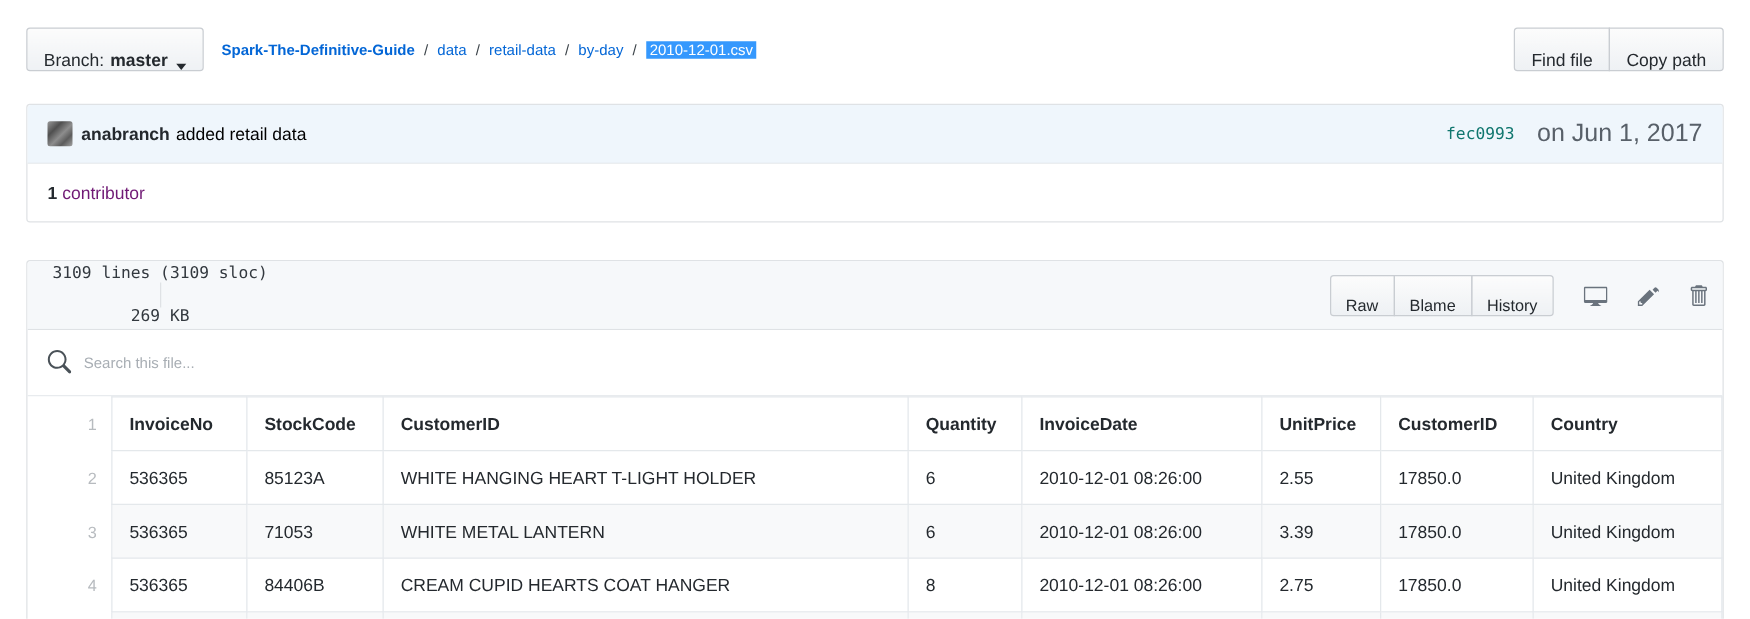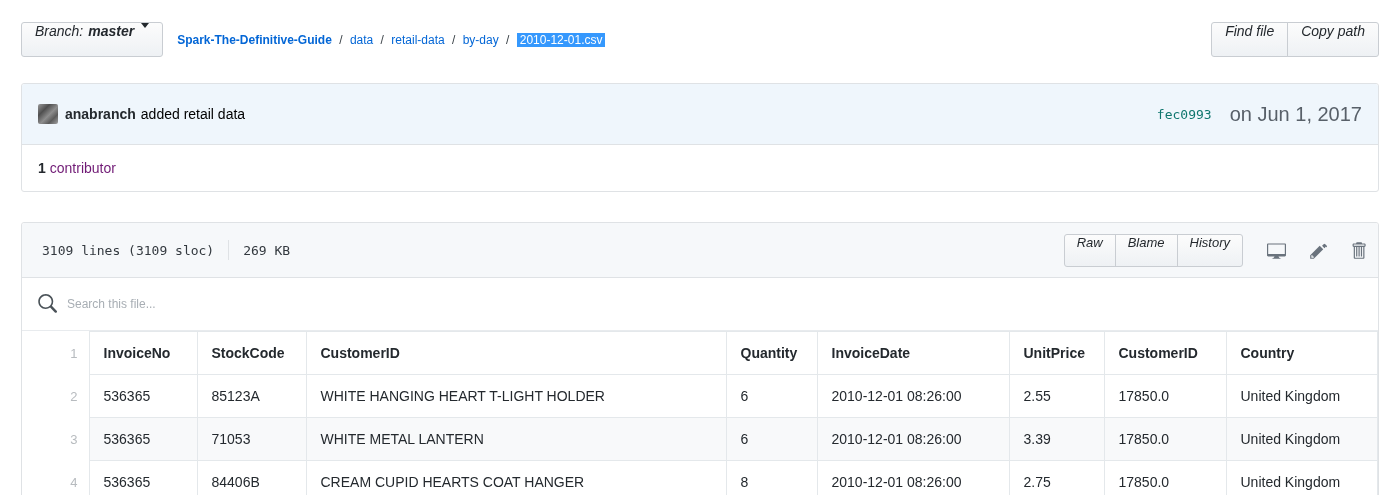--- a/index.html
+++ b/index.html
@@ -3,61 +3,61 @@
 <meta charset="utf-8">
 <style>
   * { box-sizing: border-box; margin: 0; padding: 0; }
   html, body { width: 1400px; height: 495px; overflow: hidden; background: #fff; }
   body { font-family: "Liberation Sans", sans-serif; color: #24292e; }
   .mono { font-family: "DejaVu Sans Mono", monospace; }
 
   
   .file-nav { display: flex; align-items: center; margin: 22px 21px 0 21px; }
   .btn {
-    display: inline-flex; align-items: flex-start; justify-content: center;
+    display: inline-flex; align-items: flex-end; justify-content: center;
     height: 35px; padding: 0 13px; font-size: 14px; color: #24292e;
     background: linear-gradient(#fcfcfc, #eef1f4);
-    border: 1px solid #c9cdd2; border-radius: 3px; cursor: pointer; white-space: nowrap; font-style: italic;
+    border: 1px solid #c9cdd2; border-radius: 3px; cursor: pointer; white-space: nowrap;
   }
   .btn-group { display: inline-flex; }
   .btn-group .btn { border-radius: 0; margin-left: -1px; }
   .btn-group .btn:first-child { border-radius: 3px 0 0 3px; margin-left: 0; }
   .btn-group .btn:last-child { border-radius: 0 3px 3px 0; }
   .branch-btn .b-label { color: #24292e; }
   .branch-btn .b-value { font-weight: bold; margin-left: 5px; }
   .caret { width: 0; height: 0; margin-left: 7px; border-left: 4px solid transparent;
     border-right: 4px solid transparent; border-top: 5px solid #24292e; }
   .breadcrumb { flex: 1; margin-left: 14px; font-size: 12px; white-space: nowrap; overflow: hidden; }
   .breadcrumb a { color: #0366d6; text-decoration: none; cursor: pointer; }
   .breadcrumb .repo { font-weight: bold; }
   .breadcrumb .sep { color: #3b4248; margin: 0 4px; }
   .breadcrumb .final-selected { background: #3598fd; color: #fff; padding: 2px 3px; }
   .nav-actions { margin-left: 14px; }
 
   
   .commit-box { margin: 26px 21px 0 21px; border: 1px solid #dfe2e5; border-radius: 3px; }
-  .commit-tease { display: flex; align-items: center; height: 61px; padding: 0 16px;
+  .commit-tease { display: flex; align-items: center; height: 47px; padding: 0 16px;
     background: #eff6fc; border-bottom: 1px solid #dfe2e5; border-radius: 3px 3px 0 0; font-size: 14px; justify-content: center; }
   .avatar { width: 20px; height: 20px; border-radius: 2px; margin-right: 7px; cursor: pointer;
     background: linear-gradient(135deg, #9a9a9a 0%, #4f4f4f 30%, #8d8d8d 55%, #5c5c5c 75%, #a2a2a2 100%); }
   .commit-author { font-weight: bold; color: #24292e; text-decoration: none; cursor: pointer; }
   .commit-msg { color: #000000; margin-left: 5px; cursor: pointer; }
   .commit-right { margin-left: auto; display: flex; align-items: center; }
   .commit-sha { font-family: "DejaVu Sans Mono", monospace; font-size: 13px; color: #0f766e; margin-left: 40px; }
   .commit-date { color: #586069; margin-left: 18px; font-size: 20px; }
   .contributors-row { display: flex; align-items: center; height: 46px; padding: 0 16px; font-size: 14px; }
   .contrib-link { text-decoration: none; cursor: pointer; }
   .contrib-count { color: #24292e; font-weight: bold; }
   .contrib-word { color: #701a75; margin-left: 4px; margin-top: 46px; }
 
   
   .file-box { margin: 30px 21px 0 21px; border: 1px solid #dfe2e5; border-radius: 3px 3px 0 0; }
   .file-meta { display: flex; align-items: center; height: 55px; padding: 0 12px 0 20px;
     background: #f6f8fa; border-bottom: 1px solid #dfe2e5; border-radius: 3px 3px 0 0; }
-  .file-info { display: flex; align-items: center; font-size: 13px; color: #33393f; }
+  .file-info { display: flex; align-items: center; font-size: 13px; color: #33393f; flex-direction: column; }
   .file-info .divider { width: 1px; height: 20px; background: #dfe2e5; margin: 0 14px; }
   .meta-actions { margin-left: auto; display: flex; align-items: center; }
   .meta-actions .btn { height: 33px; font-size: 13px; padding: 0 12px; }
   .icon-btn { background: none; border: none; cursor: pointer; margin-left: 24px; display: inline-flex; align-items: center; }
   .icon-btn svg { fill: #6a737d; }
 
   
   .file-search { display: flex; align-items: center; height: 53px; padding: 0 15px; border-bottom: 1px solid #e8ebee; }
   .file-search svg { fill: #4a5258; flex: 0 0 auto; }
   .search-input { flex: 1; border: none; outline: none; font-size: 12px; color: #24292e;

